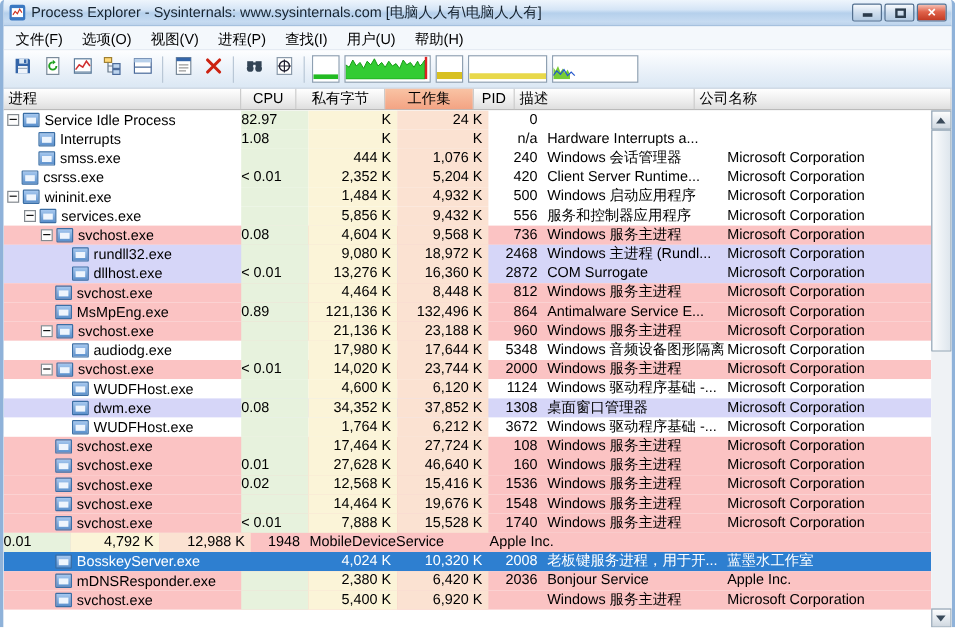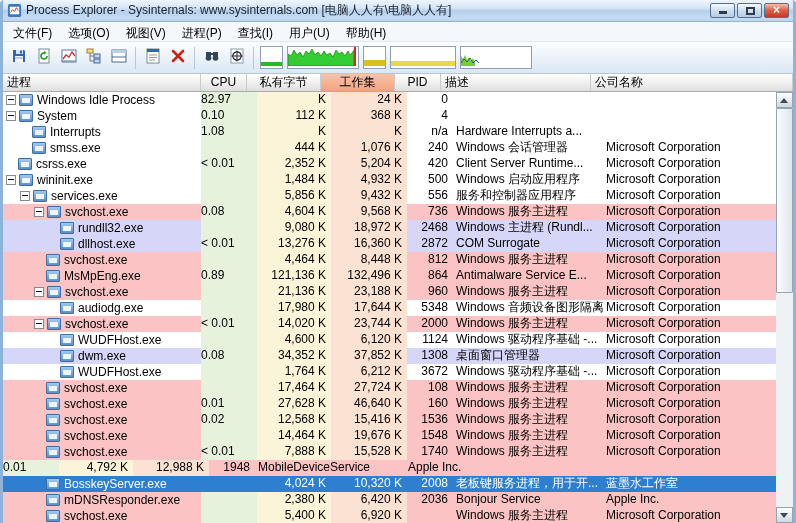--- a/index.html
+++ b/index.html
@@ -199,50 +199,36 @@
           <rect width="70" height="19" fill="#fff"></rect>
           <polygon fill="#77cc33" points="0,19 0,9 2,12 4,8 6,13 8,10 10,14 12,11 14,15 14,19"></polygon>
           <polyline fill="none" stroke="#2255cc" points="0,16 3,12 6,15 9,11 12,16 15,13 18,16"></polyline>
         </svg></div>
     </div>
   <div class="lheader">
       <div class="hcell" style="width: 198px; text-align: left;">进程</div>
       <div class="hcell" style="width: 46px; text-align: center;">CPU</div>
       <div class="hcell" style="width: 74px; text-align: center;">私有字节</div>
       <div class="hcell sorted" style="width: 74px; text-align: center;">工作集</div>
-      <div class="hcell" style="width: 46px; text-align: center;">PID</div>
+      <div class="hcell" style="width: 34px; text-align: center;">PID</div>
       <div class="hcell" style="width: 150px; text-align: left;">描述</div>
       <div class="hcell" style="flex: 1 1 0%; text-align: left;">公司名称</div>
     </div>
   <div class="rows">
       <div class="row t-normal">
         <div class="cell c-name">
           <div class="tind" style="width: 3px;"></div>
           <div class="tbox"></div>
           <div class="picon"></div>
-          <div class="plabel">Windows Idle Process</div>
+          <div class="plabel">Service Idle Process</div>
         </div>
         <div class="cell c-cpu">82.97</div>
         <div class="cell c-priv">K</div>
         <div class="cell c-ws">24 K</div>
         <div class="cell c-pid">0</div>
-        <div class="cell c-desc"></div>
-        <div class="cell c-comp"></div>
-      </div>
-      <div class="row t-normal">
-        <div class="cell c-name">
-          <div class="tind" style="width: 3px;"></div>
-          <div class="tbox"></div>
-          <div class="picon"></div>
-          <div class="plabel">System</div>
-        </div>
-        <div class="cell c-cpu">0.10</div>
-        <div class="cell c-priv">112 K</div>
-        <div class="cell c-ws">368 K</div>
-        <div class="cell c-pid">4</div>
         <div class="cell c-desc"></div>
         <div class="cell c-comp"></div>
       </div>
       <div class="row t-normal">
         <div class="cell c-name">
           <div class="tind" style="width: 29px;"></div>
           <div class="picon"></div>
           <div class="plabel">Interrupts</div>
         </div>
         <div class="cell c-cpu">1.08</div>

